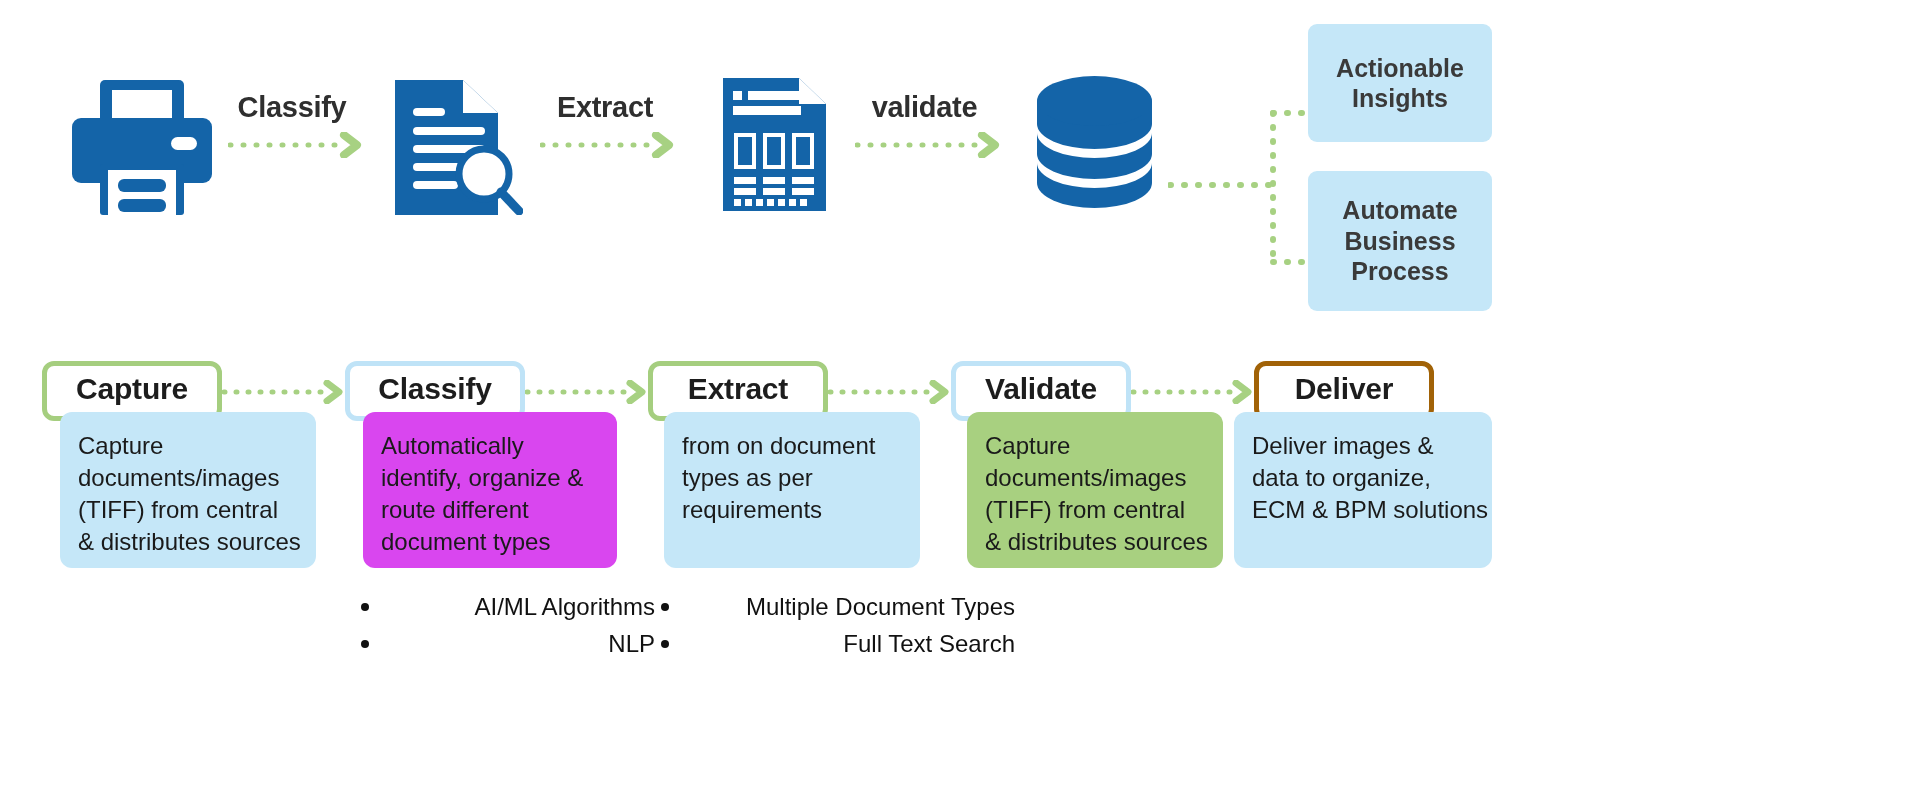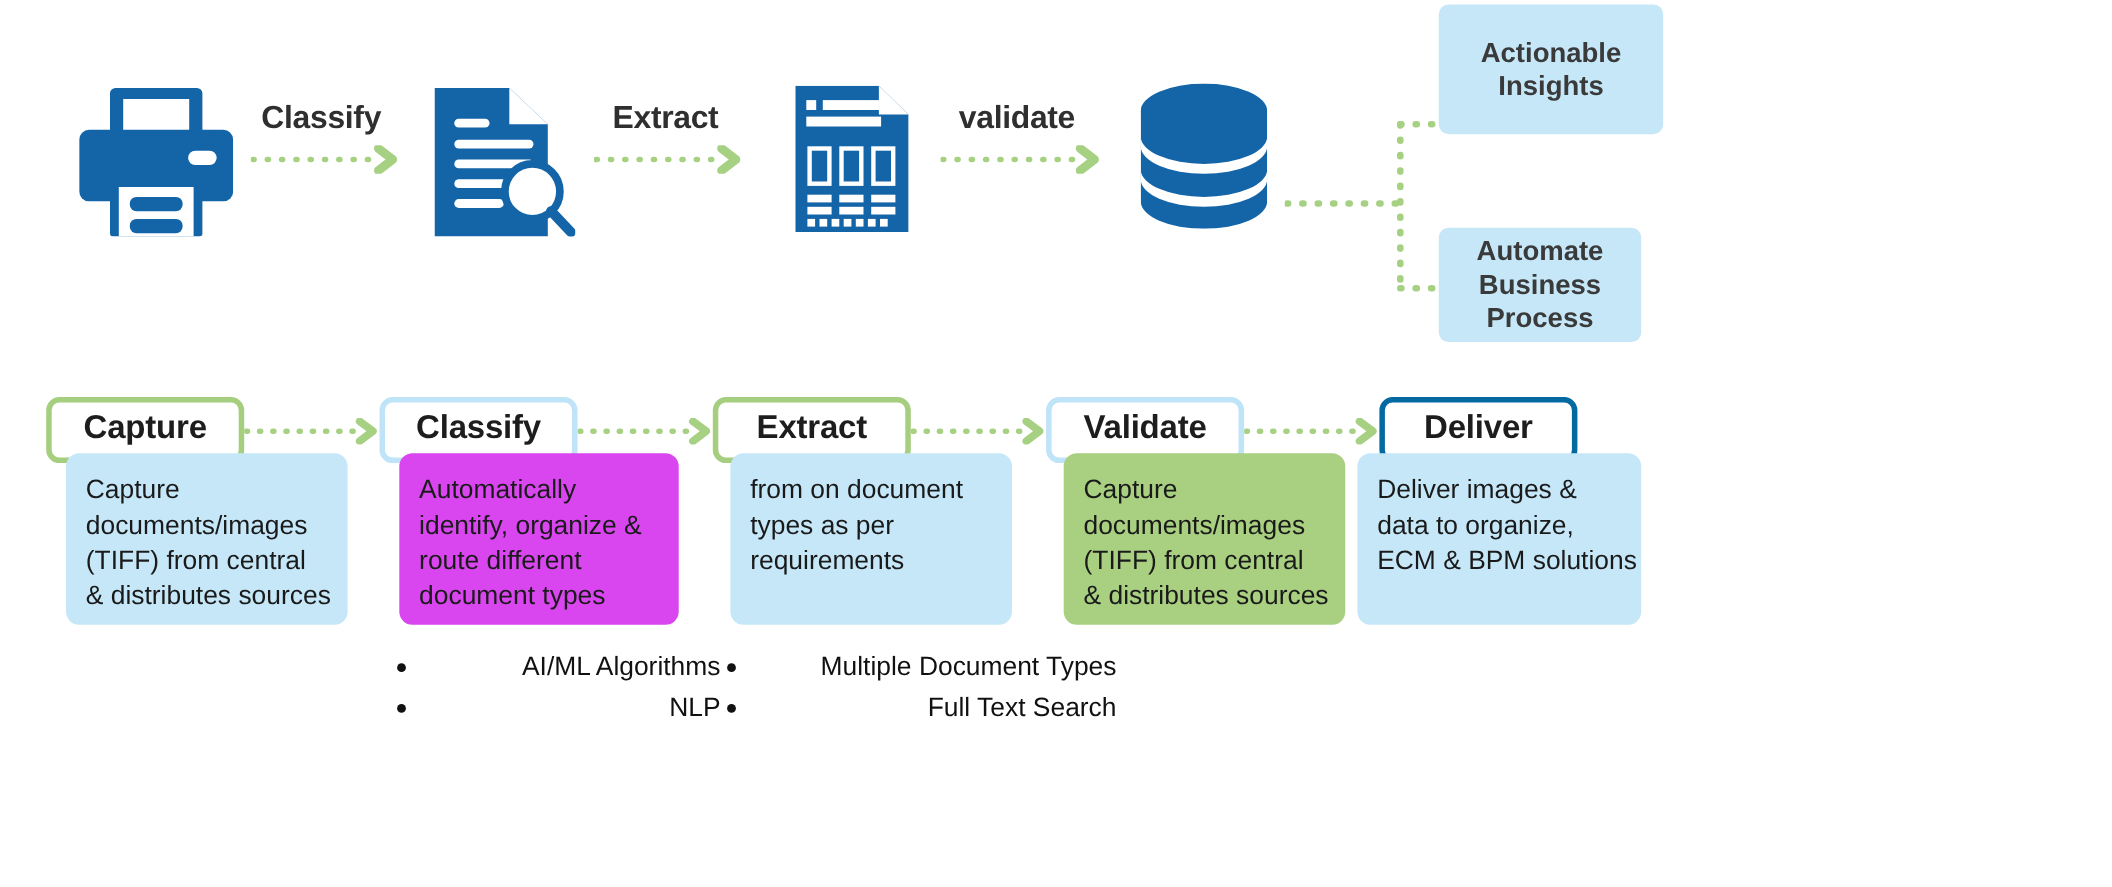--- a/index.html
+++ b/index.html
@@ -205,24 +205,24 @@
 
   <div class="dotted-arrow" style="left:1168px; top:100px;">
     <svg width="150" height="180" viewBox="0 0 150 180">
       <line x1="2" y1="85" x2="104" y2="85" stroke="#a7d182" stroke-width="6" stroke-linecap="round" stroke-dasharray="1 13"></line>
       <line x1="105" y1="13" x2="105" y2="162" stroke="#a7d182" stroke-width="6" stroke-linecap="round" stroke-dasharray="1 13"></line>
       <line x1="105" y1="13" x2="148" y2="13" stroke="#a7d182" stroke-width="6" stroke-linecap="round" stroke-dasharray="1 13"></line>
       <line x1="105" y1="162" x2="148" y2="162" stroke="#a7d182" stroke-width="6" stroke-linecap="round" stroke-dasharray="1 13"></line>
     </svg>
   </div>
 
-  <div class="outcome-box" style="left:1308px; top:4px; width:204px; height:118px;">
+  <div class="outcome-box" style="left:1308px; top:24px; width:184px; height:118px;">
     <span>Actionable Insights</span>
   </div>
-  <div class="outcome-box" style="left:1308px; top:171px; width:184px; height:104px;margin-top:36px;">
+  <div class="outcome-box" style="left:1308px; top:171px; width:184px; height:140px;">
     <span>Automate Business Process</span>
   </div>
 
   <div class="step-header" style="left:42px; top:361px; width:180px;
        border:5px solid #a5ce7f;">
     <span class="step-header-label">Capture</span>
   </div>
   <div class="step-body" style="left:60px; top:412px; width:256px; height:156px; background:#c5e7f8;">
     <span>Capture</span>
     <span>documents/images</span>
@@ -292,21 +292,21 @@
   </div>
 
   <div class="dotted-arrow" style="left:1131px; top:380px;">
     <svg width="130" height="24" viewBox="0 0 130 24">
       <line x1="2" y1="12" x2="104" y2="12" stroke="#a7d182" stroke-width="5" stroke-linecap="round" stroke-dasharray="1 11"></line>
       <polyline points="105,3 117,12 105,21" fill="none" stroke="#a7d182" stroke-width="7" stroke-linecap="round" stroke-linejoin="round"></polyline>
     </svg>
   </div>
 
   <div class="step-header" style="left:1254px; top:361px; width:180px;
-       border:5px solid #0369a1;">
+       border:5px solid #a16207;">
     <span class="step-header-label">Deliver</span>
   </div>
   <div class="step-body" style="left:1234px; top:412px; width:258px; height:156px; background:#c5e7f8;">
     <span>Deliver images &amp;</span>
     <span>data to organize,</span>
     <span>ECM &amp; BPM solutions</span>
   </div>
 
 </div>
 

